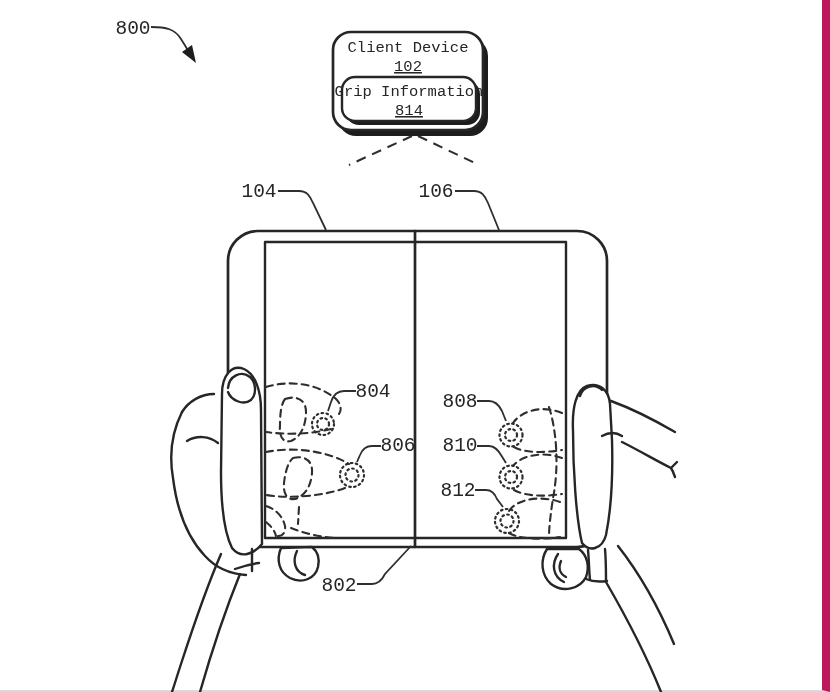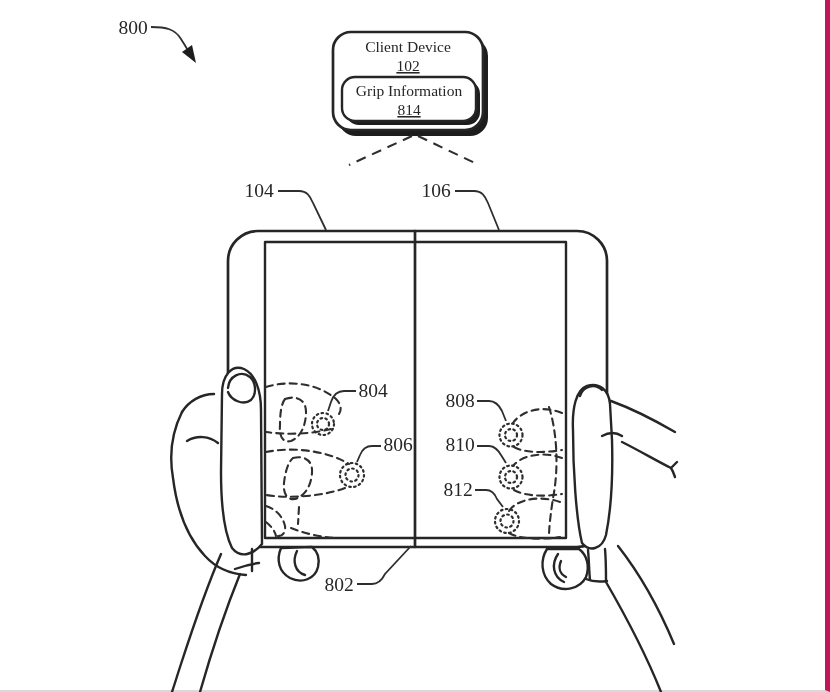--- a/index.html
+++ b/index.html
@@ -1,18 +1,18 @@
 <!DOCTYPE html>
 <html><head>
 <meta charset="utf-8">
 <style>
   html,body{margin:0;padding:0;background:#ffffff;}
   #canvas{position:relative;width:830px;height:692px;background:#ffffff;
-          border-right:5px solid #be185d;border-bottom:2px solid #d9d9d9;box-sizing:border-box;
-          font-family:Liberation Serif, serif;}
+          border-right:8px solid #be185d;border-bottom:2px solid #d9d9d9;box-sizing:border-box;
+          font-family:Liberation Mono, monospace;}
   svg{position:absolute;left:0;top:0;}
   .ln{fill:none;stroke:#262626;stroke-width:2.4;stroke-linecap:round;stroke-linejoin:round;}
   .thick{stroke-width:2.7;}
   .fillw{fill:#ffffff;}
   .fillb{fill:#1d1d1d;stroke:none;}
   .dash{fill:none;stroke:#2e2e2e;stroke-width:2.1;stroke-linecap:round;stroke-dasharray:7 5;}
   .vdash{fill:none;stroke:#2e2e2e;stroke-width:2.1;stroke-dasharray:10 7;}
   .dot{fill:none;stroke:#2e2e2e;stroke-width:2.2;stroke-linecap:round;stroke-dasharray:1.6 3.4;}
   .leader{fill:none;stroke:#2e2e2e;stroke-width:1.8;}
   text{fill:#262626;}

